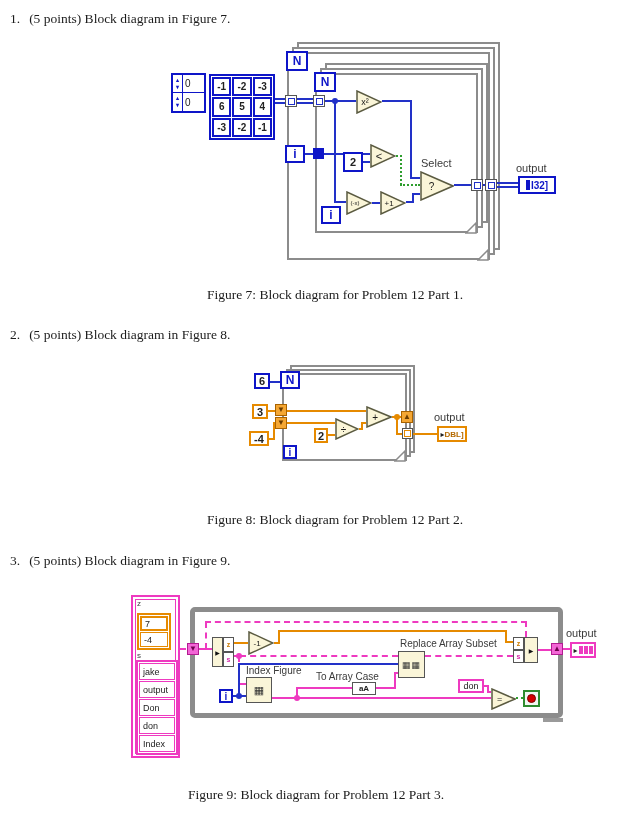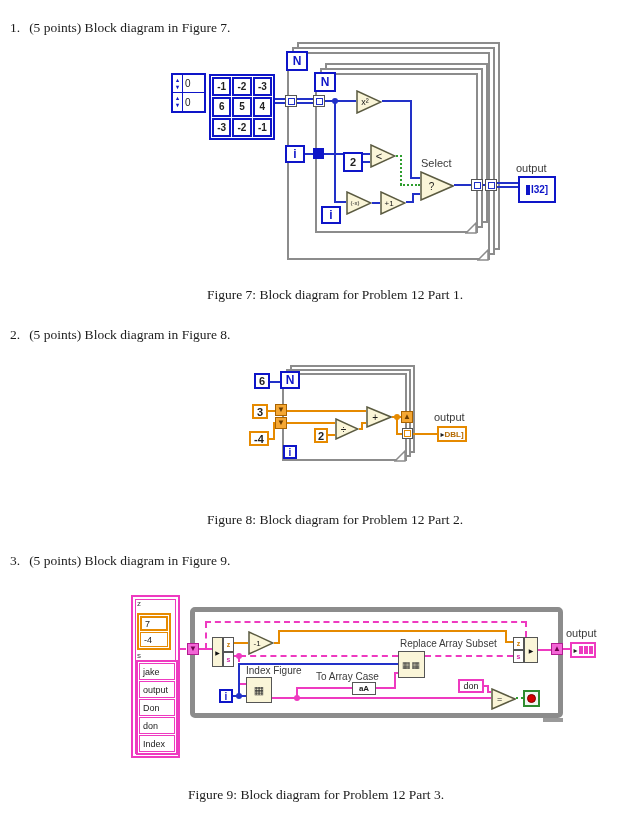--- a/index.html
+++ b/index.html
@@ -41,21 +41,21 @@
   .scell{box-sizing:border-box;border:1.5px solid #EE3AC0;background:#fff;font-size:9px;color:#222;display:flex;align-items:center;padding-left:3px;height:17px;margin:1px}
   .ncell{box-sizing:border-box;background:#fff;font-size:9px;color:#222;display:flex;align-items:center;padding-left:3px;height:15px;margin:1px}
   .ear{position:absolute;z-index:2}
   .fieldcol{display:flex;flex-direction:column;flex:1}
   .fieldcol div{flex:1;display:flex;align-items:center;justify-content:center;font-size:7px;font-weight:bold;border:1px solid #555;background:#fff}
   .ind{position:absolute;box-sizing:border-box;background:#fff;display:flex;align-items:center;justify-content:center;z-index:4}
 </style>
 </head>
 <body>
 
-<div class="item" style="left:10px;top:20px"><span class="num">1.</span><span>(5 points) Block diagram in Figure 7.</span></div>
+<div class="item" style="left:10px;top:11px"><span class="num">1.</span><span>(5 points) Block diagram in Figure 7.</span></div>
 <div class="cap" style="left:207px;top:287px">Figure 7: Block diagram for Problem 12 Part 1.</div>
 <div class="item" style="left:10px;top:327px"><span class="num">2.</span><span>(5 points) Block diagram in Figure 8.</span></div>
 <div class="cap" style="left:207px;top:512px">Figure 8: Block diagram for Problem 12 Part 2.</div>
 <div class="item" style="left:10px;top:553px"><span class="num">3.</span><span>(5 points) Block diagram in Figure 9.</span></div>
 <div class="cap" style="left:188px;top:787px">Figure 9: Block diagram for Problem 12 Part 3.</div>
 
 <div class="fig" style="top:45px;height:242px">
 
   <div class="loopb" style="left:297px;top:-3px;width:203px;height:208px"></div>
   <div class="loopb" style="left:292px;top:2px;width:203px;height:208px"></div>
@@ -153,21 +153,21 @@
       </svg><span class="g" style="font-size:6px">(-x)</span></div>
   <div class="tri" style="left:380px;top:146px;width:26px;height:24px"><svg width="26" height="24">
         <polygon points="1,1 1,23 25,12" fill="#FAF5D8" stroke="#5a5a40" stroke-width="1.5"></polygon>
       </svg><span class="g" style="font-size:8px">+1</span></div>
   <div class="lbl" style="left:421px;top:112px">Select</div>
   <div class="tri" style="left:420px;top:126px;width:34px;height:30px"><svg width="34" height="30">
         <polygon points="1,1 1,29 33,15" fill="#FAF5D8" stroke="#5a5a40" stroke-width="1.5"></polygon>
       </svg><span class="g" style="font-size:10px">?</span></div>
 
   <div class="lbl" style="left:516px;top:117px">output</div>
-  <div class="ind" style="left:518px;top:131px;width:38px;height:27px;border:2px solid #0E15C8">
+  <div class="ind" style="left:518px;top:131px;width:38px;height:18px;border:2px solid #0E15C8">
     <span style="display:inline-block;width:4px;height:10px;background:#0E15C8;margin-right:1px"></span>
     <span style="font-size:10px;font-weight:bold;color:#0E15C8">I32]</span>
   </div>
 </div>
 
 <div class="fig" style="top:365px;height:120px">
   <div class="loopb" style="left:290px;top:0px;width:125px;height:88px"></div>
   <div class="loopb" style="left:286px;top:4px;width:125px;height:88px"></div>
   <div class="loopb" style="left:282px;top:8px;width:125px;height:88px"></div>
   <div class="ear" style="left:394px;top:83px"><svg width="12" height="12">

